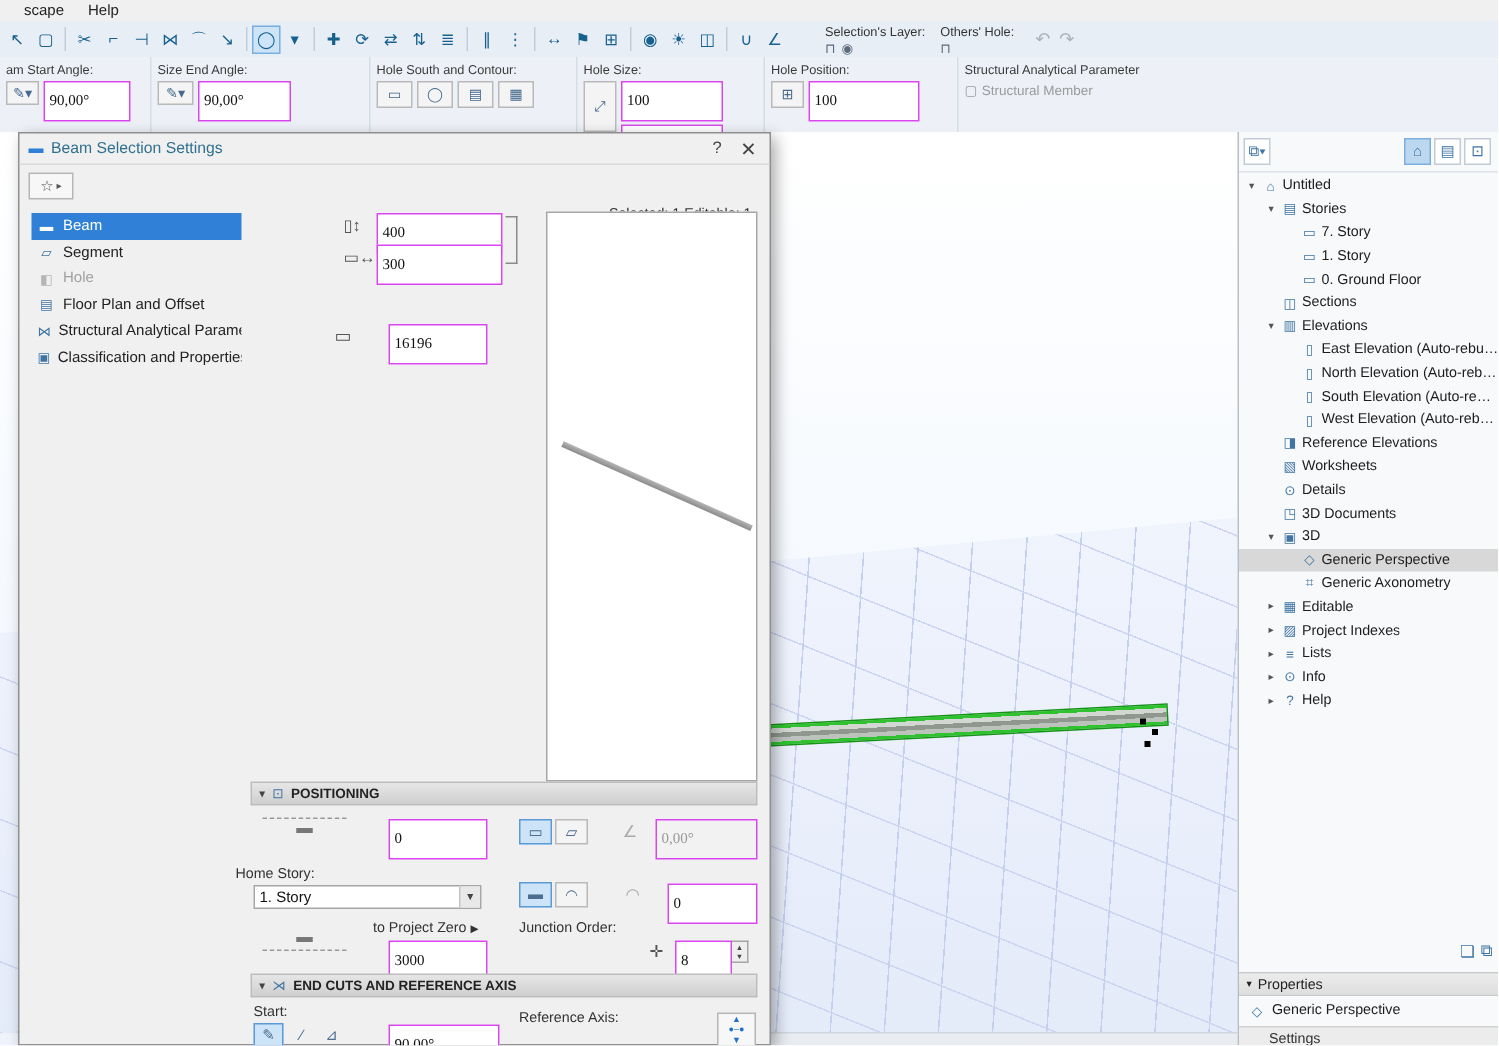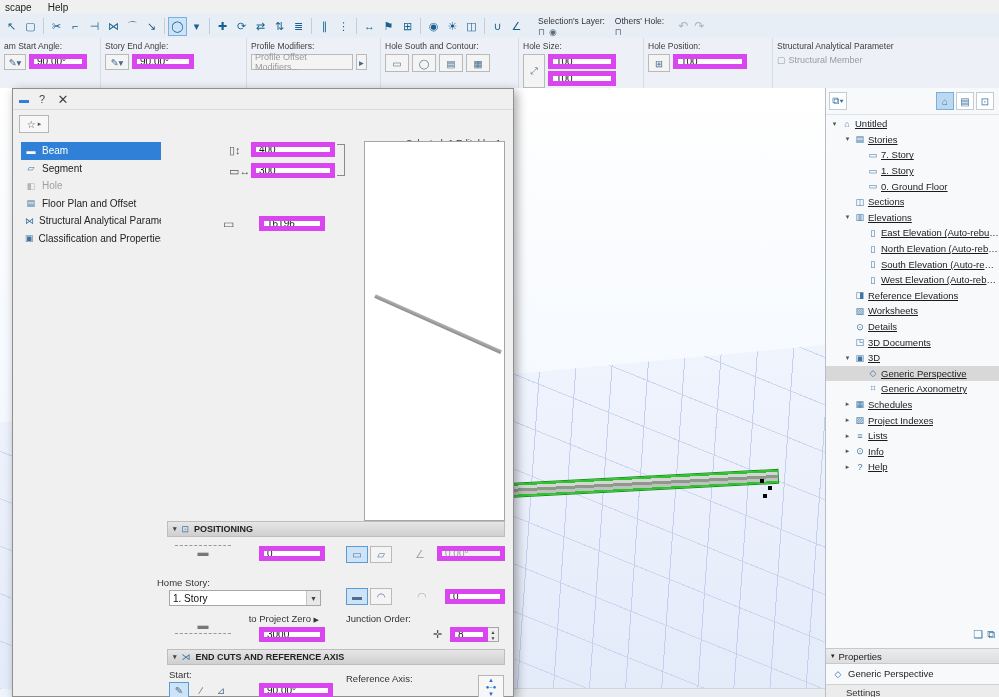--- a/index.html
+++ b/index.html
@@ -1,39 +1,39 @@
 <!DOCTYPE html>
 <html><head>
 <meta charset="utf-8">
 <style>
   html,body{margin:0;padding:0;}
   body{font-family:"Liberation Sans",sans-serif;}
   .app{position:relative;width:999px;height:697px;background:#fff;overflow:hidden;font-family:"Liberation Sans",sans-serif;}
 
   
-  .menubar{position:absolute;top:0;left:0;right:0;height:14px;background:#f0f0f0;display:flex;gap:16px;align-items:center;padding-left:5px;font-size:10px;color:#222;}
+  .menubar{position:absolute;top:0;left:0;right:0;height:14px;background:#f0f0f0;display:flex;gap:16px;align-items:center;padding-left:16px;font-size:10px;color:#222;}
   .menu-item{cursor:default;}
   .toolbar{position:absolute;top:14px;left:0;right:0;height:24px;background:#e8eef6;border-bottom:1px solid #cdd7e3;display:flex;align-items:center;padding-left:2px;overflow:hidden;}
   .tb-icons{display:flex;align-items:center;}
   .tbi{width:19px;height:19px;display:flex;align-items:center;justify-content:center;font-size:11px;color:#17618f;flex:0 0 auto;}
   .tbi.selected{background:#cde3f7;border:1px solid #7ab0e0;box-sizing:border-box;}
   .tbi.sep{width:1px;height:16px;background:#c2cdd9;margin:0 3px;}
-  .layer-block{display:flex;align-items:flex-start;margin-left:12px;gap:10px;}
+  .layer-block{display:flex;align-items:flex-start;margin-left:24px;gap:10px;}
   .layer-group{display:flex;flex-direction:column;}
   .layer-label{font-size:8.5px;color:#333;white-space:nowrap;}
   .layer-icons{display:flex;gap:4px;margin-top:1px;}
   .layer-icons span{font-size:9px;color:#5b6b7b;}
   .undo-redo{display:flex;gap:6px;margin-left:14px;color:#aab3bd;font-size:12px;}
 
   
   .infobox{position:absolute;top:38px;left:0;right:0;height:50px;background:#edf1f7;border-bottom:1px solid #cdd7e3;display:flex;}
   .ib-group{border-right:1px solid #d5dde7;padding:3px 13px 0 4px;box-sizing:border-box;flex:0 0 auto;}
   .ib-label{font-size:8.5px;color:#3a3a3a;white-space:nowrap;overflow:hidden;}
   .ib-content{display:flex;gap:3px;margin-top:3px;align-items:flex-start;}
-  .field{background:#fff;border:5px solid #d946ef;font-family:Liberation Sans, sans-serif;font-size:10px;padding:1px 3px;box-sizing:border-box;height:15px;color:#111;}
+  .field{background:#fff;border:1px solid #d946ef;font-family:Liberation Serif, serif;font-size:10px;padding:1px 3px;box-sizing:border-box;height:27px;color:#111;}
   .field.disabled{color:#999;background:#f2f2f2;}
   .ib-btn{height:16px;border:1px solid #b9b9b9;background:#f4f4f4;display:flex;align-items:center;justify-content:center;font-size:9.5px;color:#456a8e;padding:0 3px;box-sizing:border-box;}
   .ib-btn.wide{font-size:9px;color:#9a9a9a;}
   .ib-check{display:flex;align-items:center;gap:3px;font-size:9px;color:#9a9a9a;margin-top:4px;}
   .stackcol{display:flex;flex-direction:column;gap:2px;}
 
   
   .viewport{position:absolute;top:88px;left:0;width:825px;height:609px;background:linear-gradient(180deg,#ffffff 0%,#f7fafe 40%,#eef3fc 100%);overflow:hidden;}
   .ground{position:absolute;left:0;right:0;top:250px;bottom:8px;
      background:
@@ -51,21 +51,21 @@
   .navigator{position:absolute;top:88px;left:825px;width:174px;height:609px;background:#f7f9fb;border-left:1px solid #b9bfc6;box-sizing:border-box;overflow:hidden;}
   .nav-header{position:absolute;top:0;left:0;right:0;height:26px;border-bottom:1px solid #dde3e9;display:flex;align-items:center;padding:0 3px;}
   .nav-hbtn{width:18px;height:18px;display:flex;align-items:center;justify-content:center;font-size:10px;color:#3f74a3;border:1px solid #c3ccd5;background:#fff;box-sizing:border-box;margin-right:2px;}
   .nav-hbtn.active{background:#bcd8f0;border-color:#7ab0e0;}
   .nav-spacer{flex:1;}
   .nav-tree{position:absolute;top:28px;left:0;right:0;}
   .tree-row{display:flex;align-items:center;gap:2px;height:15.6px;font-size:9.5px;color:#1c1c1c;white-space:nowrap;overflow:hidden;}
   .tree-row.selected{background:#d8d8d8;}
   .arrow{width:9px;color:#555;font-size:7px;text-align:center;flex:0 0 auto;}
   .tglyph{color:#3f74a3;font-size:9px;width:12px;text-align:center;flex:0 0 auto;}
-  .tlabel{overflow:hidden;text-overflow:ellipsis;text-decoration:underline;}
+  .tlabel{overflow:hidden;text-overflow:ellipsis;}
   .nav-tools{position:absolute;top:540px;right:4px;display:flex;gap:4px;}
   .nav-tools span{font-size:11px;color:#3f74a3;}
   .props-header{position:absolute;top:560px;left:0;right:0;height:16px;background:linear-gradient(#ececec,#dedede);border-top:1px solid #c9c9c9;border-bottom:1px solid #c9c9c9;display:flex;align-items:center;gap:4px;font-size:9.5px;color:#222;padding:0 5px;box-sizing:border-box;}
   .props-row{position:absolute;top:578px;left:0;right:0;height:15px;display:flex;align-items:center;gap:4px;font-size:9.5px;color:#1c1c1c;padding:0 6px;}
   .props-footer{position:absolute;top:596px;left:0;right:0;height:14px;background:#ececec;border-top:1px solid #d2d2d2;display:flex;align-items:center;gap:4px;font-size:9.5px;color:#333;padding:0 20px;}
 
   
   .dialog{position:absolute;left:12px;top:88px;width:502px;height:609px;background:#f0f0f0;border:1px solid #8f8f8f;box-shadow:3px 3px 10px rgba(0,0,0,.35);box-sizing:border-box;}
   .d-titlebar{position:absolute;top:0;left:0;right:0;height:20px;border-bottom:1px solid #dadada;display:flex;align-items:center;padding:0 6px;gap:5px;}
   .d-title-icon{color:#2f80d6;font-size:10px;}
@@ -204,31 +204,24 @@
 
   <div class="infobox">
     <div class="ib-group" style="width:101px">
       <div class="ib-label">am Start Angle:</div>
       <div class="ib-content">
         <span class="ib-btn" style="width:24px">✎▾</span>
         <input class="field" style="width: 58px;" value="90,00°">
       </div>
     </div>
     <div class="ib-group" style="width:146px">
-      <div class="ib-label">Story End Angle:</div>
+      <div class="ib-label">Size End Angle:</div>
       <div class="ib-content">
         <span class="ib-btn" style="width:24px">✎▾</span>
         <input class="field" style="width: 62px;" value="90,00°">
-      </div>
-    </div>
-    <div class="ib-group" style="width:134px">
-      <div class="ib-label">Profile Modifiers:</div>
-      <div class="ib-content">
-        <span class="ib-btn wide" style="width:112px">Profile Offset Modifiers...</span>
-        <span class="ib-btn" style="width:11px">▸</span>
       </div>
     </div>
     <div class="ib-group" style="width:138px">
       <div class="ib-label">Hole South and Contour:</div>
       <div class="ib-content">
         <span class="ib-btn" style="width:24px;height:18px">▭</span>
         <span class="ib-btn" style="width:24px;height:18px">◯</span>
         <span class="ib-btn" style="width:24px;height:18px">▤</span>
         <span class="ib-btn" style="width:24px;height:18px">▦</span>
       </div>
@@ -383,21 +376,21 @@
 
         <div class="tree-row" style="padding-left: 30px;">
           <span class="arrow"></span>
           <span class="tglyph">⌗</span>
           <span class="tlabel">Generic Axonometry</span>
         </div>
 
         <div class="tree-row" style="padding-left: 17px;">
           <span class="arrow">▸</span>
           <span class="tglyph">▦</span>
-          <span class="tlabel">Schedules</span>
+          <span class="tlabel">Editable</span>
         </div>
 
         <div class="tree-row" style="padding-left: 17px;">
           <span class="arrow">▸</span>
           <span class="tglyph">▨</span>
           <span class="tlabel">Project Indexes</span>
         </div>
 
         <div class="tree-row" style="padding-left: 17px;">
           <span class="arrow">▸</span>
@@ -430,20 +423,21 @@
       <span>Generic Perspective</span>
     </div>
     <div class="props-footer">
       <span>Settings</span>
     </div>
   </div>
 
   <div class="dialog">
     <div class="d-titlebar">
       <span class="d-title-icon">▬</span>
+      <span class="d-title">Beam Selection Settings</span>
       <span class="d-help">?</span>
       <span class="d-close">✕</span>
     </div>
     <div class="d-star">☆<span style="font-size:7px">▸</span></div>
     <div class="d-selected">Selected: 1 Editable: 1</div>
 
     <div class="d-tabs">
 
         <div class="dtab selected">
           <span class="ticon">▬</span>

